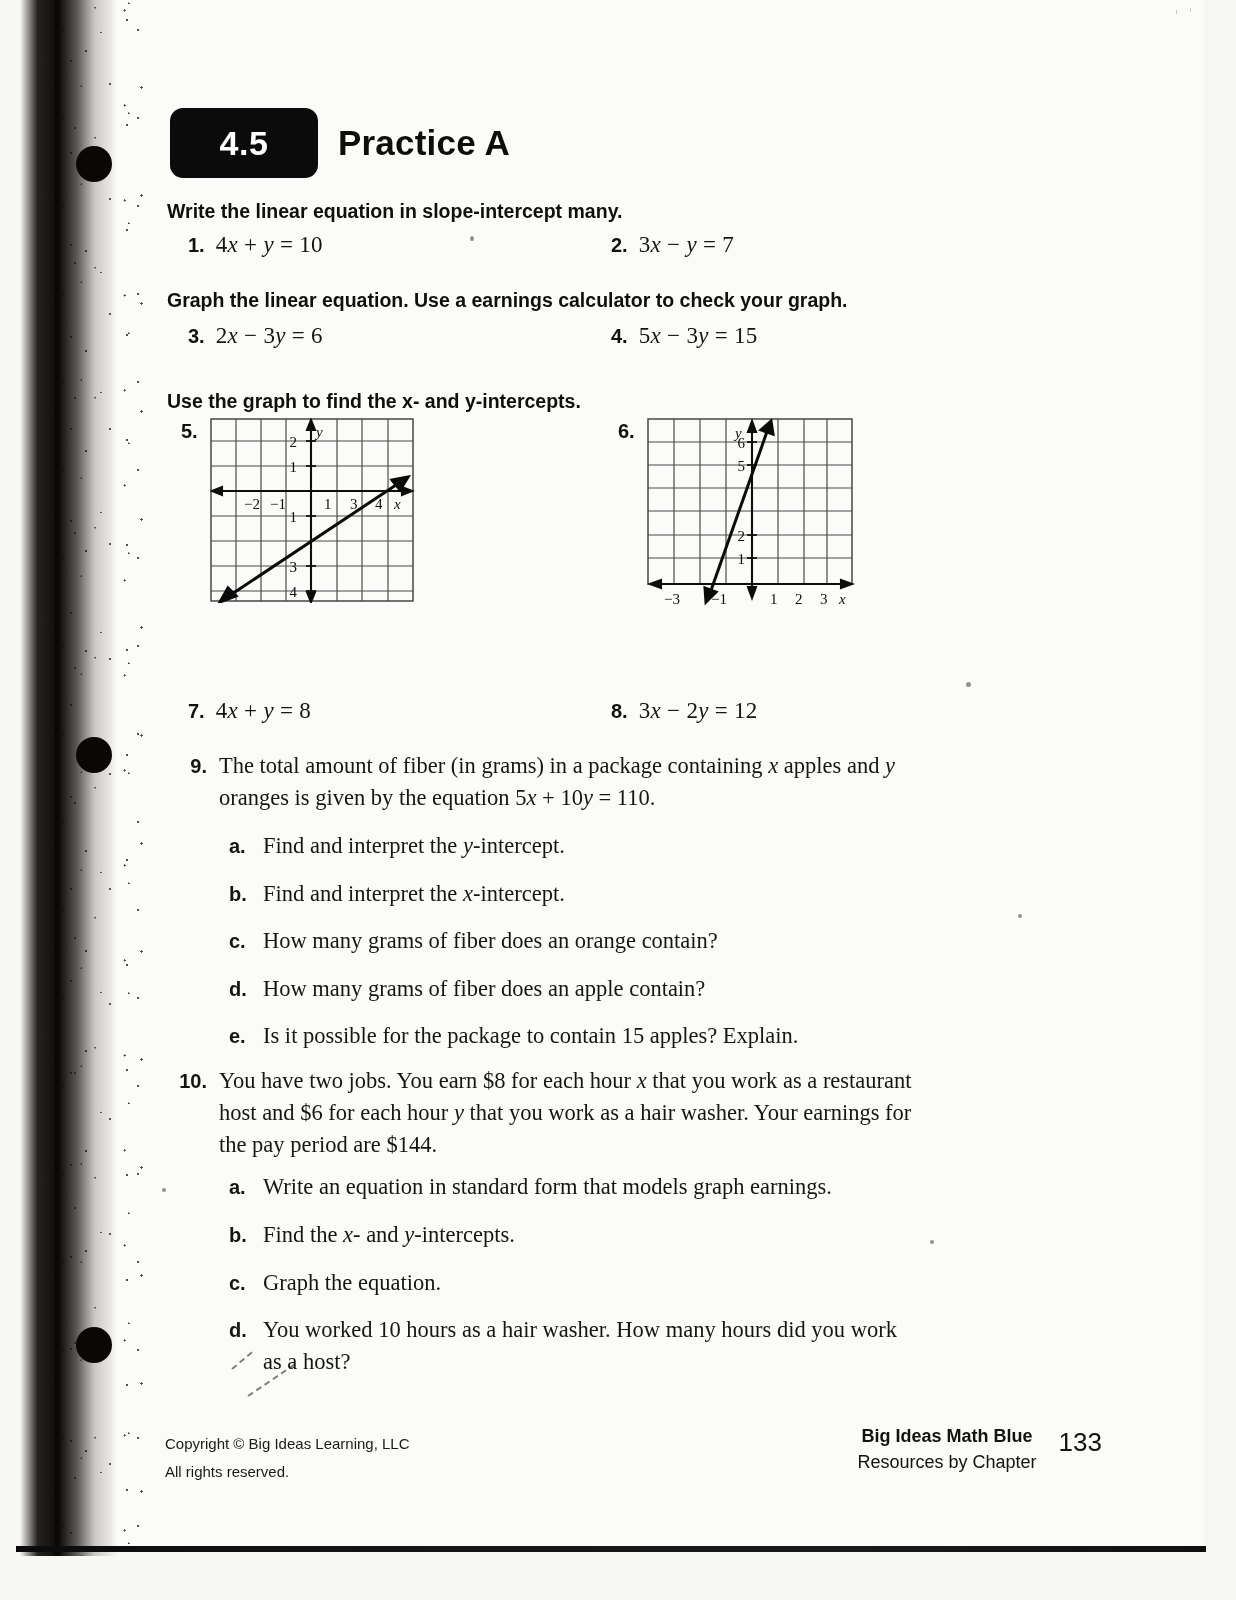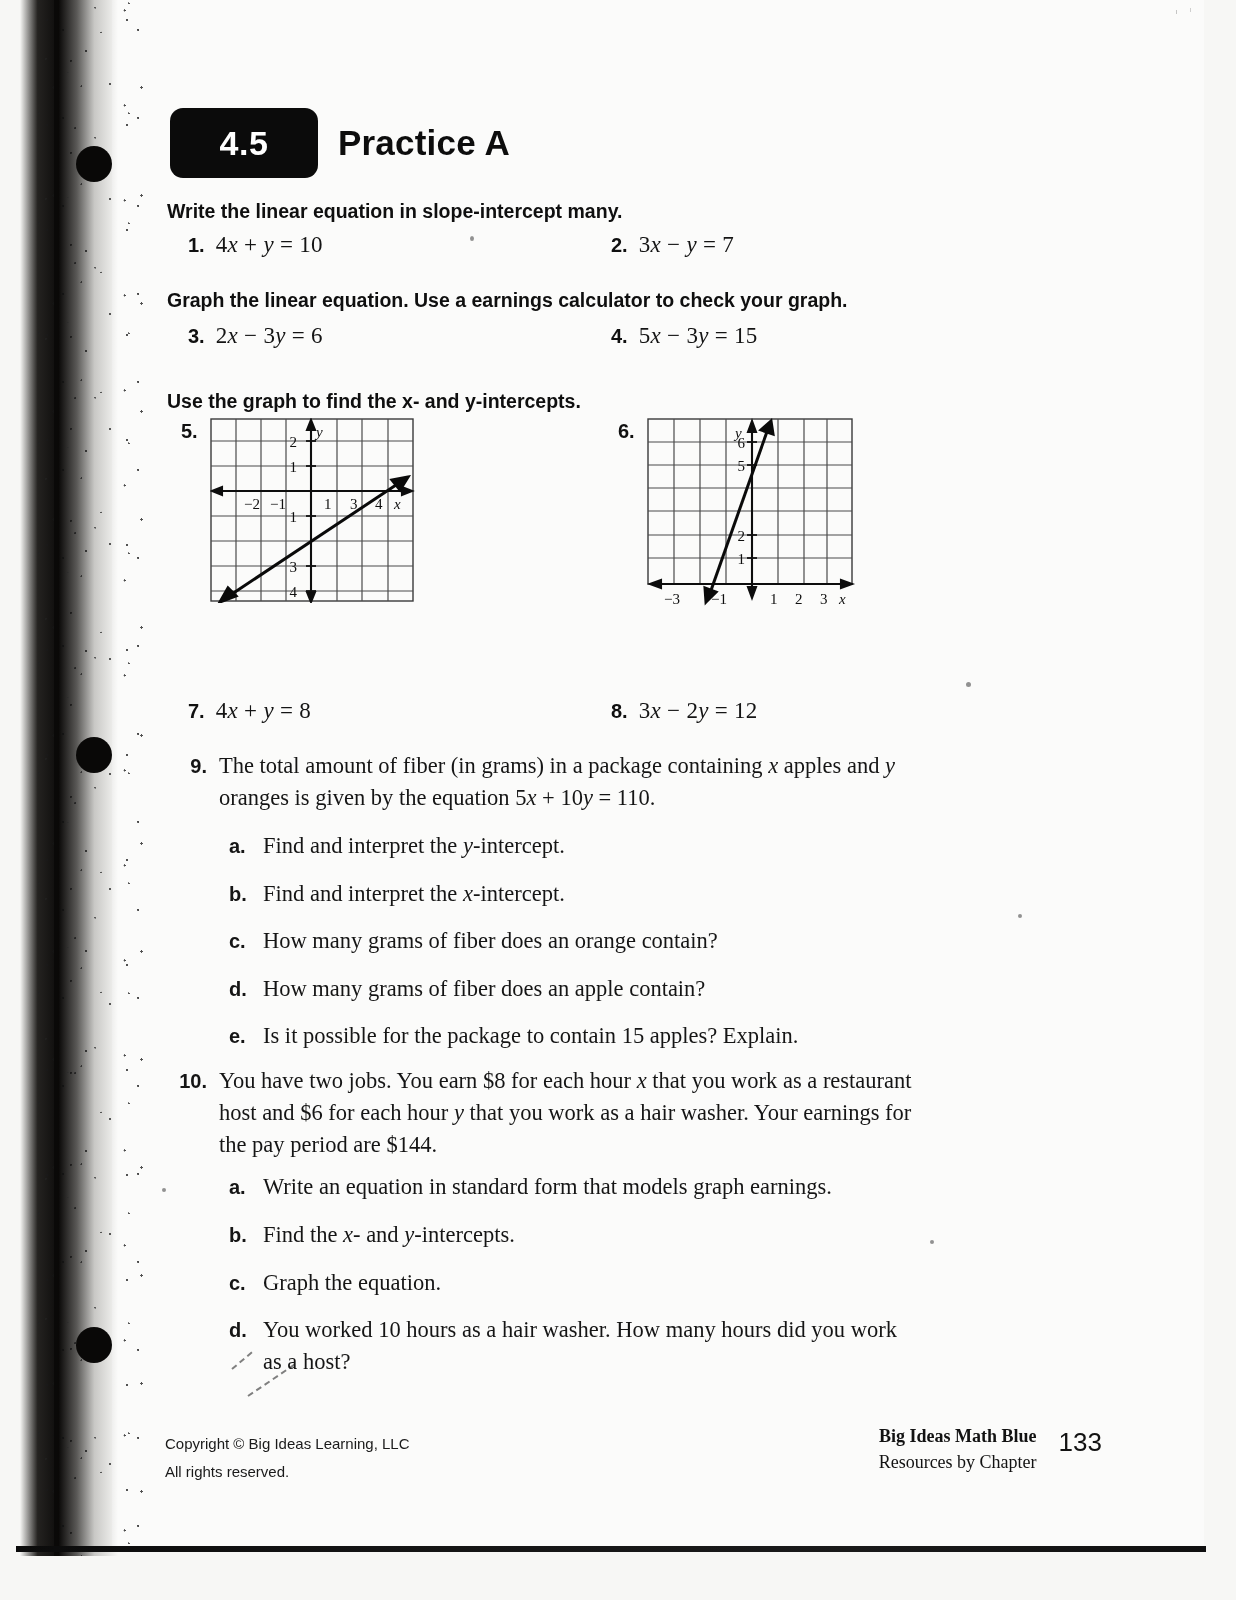--- a/index.html
+++ b/index.html
@@ -196,21 +196,21 @@
     font-family: "Liberation Sans", sans-serif;
     font-size: 15px; color: #1a1a1a; line-height: 1.85;
   }
   .footer-right {
     position: absolute; right: 8px; top: 1424px;
     text-align: right;
     font-family: "Liberation Sans", sans-serif;
     font-size: 18px; color: #121212; line-height: 1.42;
     display: flex; align-items: flex-start; gap: 22px;
   }
-  .footer-right .stack { text-align: right; font-family: Liberation Serif, serif; }
+  .footer-right .stack { text-align: center; }
   .footer-right .brand { font-weight: 700; }
   .footer-right .pageno { font-weight: 400; font-size: 26px; padding-top: 0px; }
 
   
   .smudge { position: absolute; background: #3a3a3a; opacity: .55; }
   .pencil {
     position: absolute;
     border-bottom: 2px dashed #2e2e2e;
     opacity: .6;
     transform-origin: left center;

